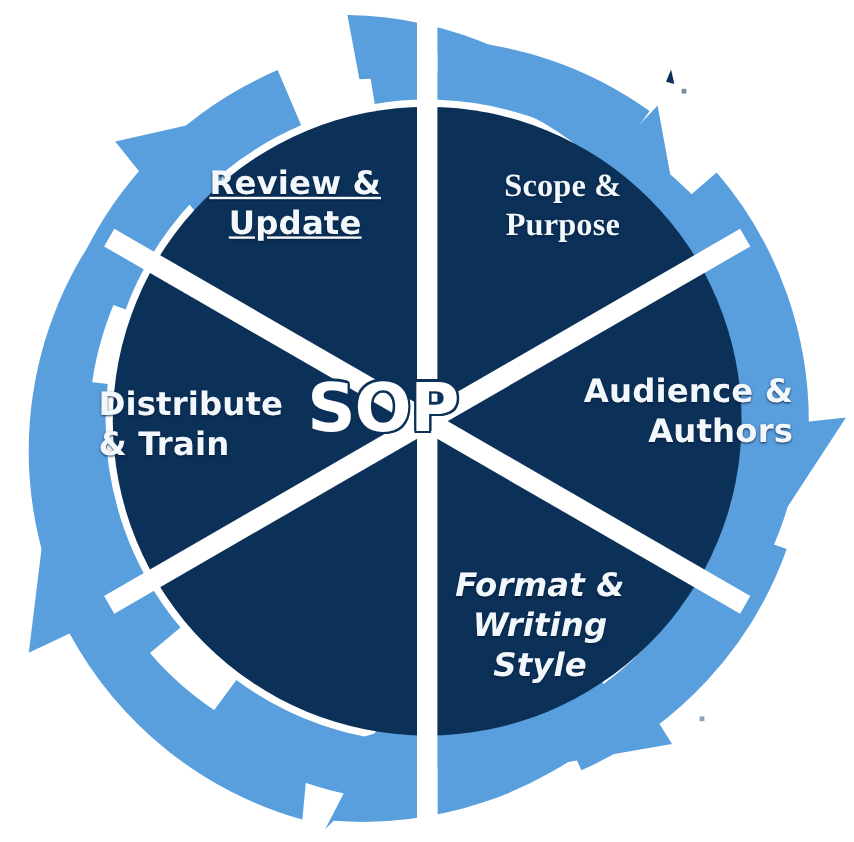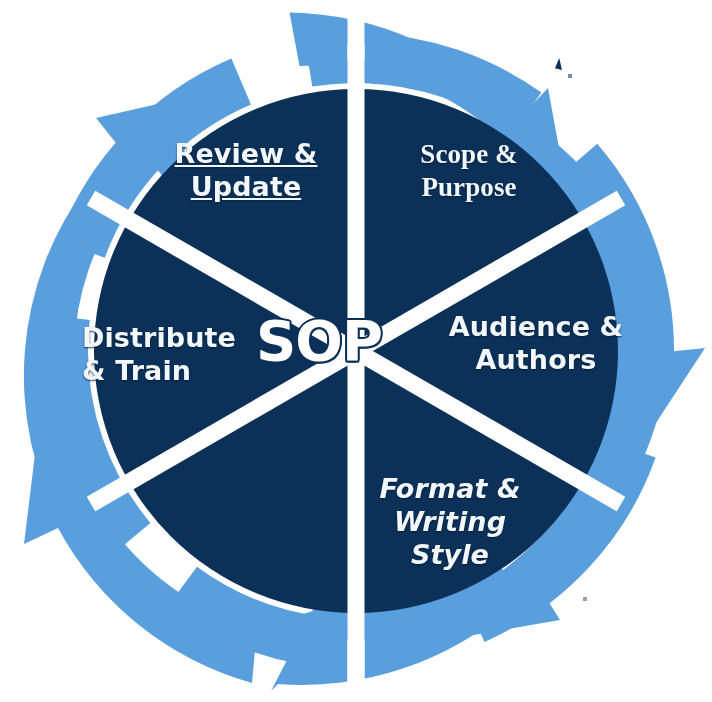--- a/index.html
+++ b/index.html
@@ -172,21 +172,21 @@
         <line x1="356" y1="0" x2="356" y2="60"></line>
         <line x1="356" y1="640" x2="356" y2="702"></line>
       </g>
 
     </g>
   </svg>
 
   <div class="seg-label" style="left:379px; top:138px; width:180px;font-family:Liberation Serif, serif;">Scope &amp;
 Purpose</div>
 
-  <div class="seg-label" style="left:436px; top:311px; width:200px; text-align:center;">Audience &amp;
+  <div class="seg-label" style="left:461px; top:311px; width:200px; text-align:right;">Audience &amp;
 Authors</div>
 
   <div class="seg-label" style="left:366px; top:473px; width:168px;font-style:italic;">Format &amp;
 Writing
 Style</div>
 
 
   <div class="seg-label" style="left:82px; top:311px; width:190px; text-align:left;margin-top:11px;">Distribute
 &amp; Train</div>
 

